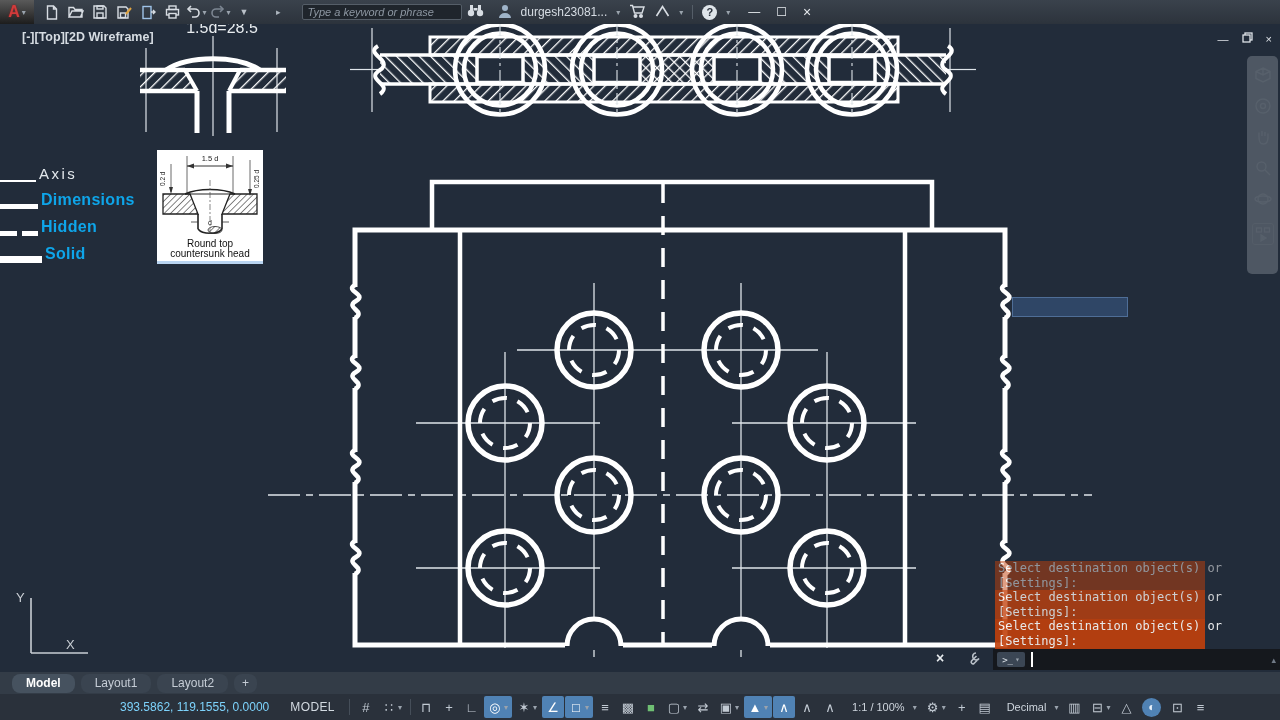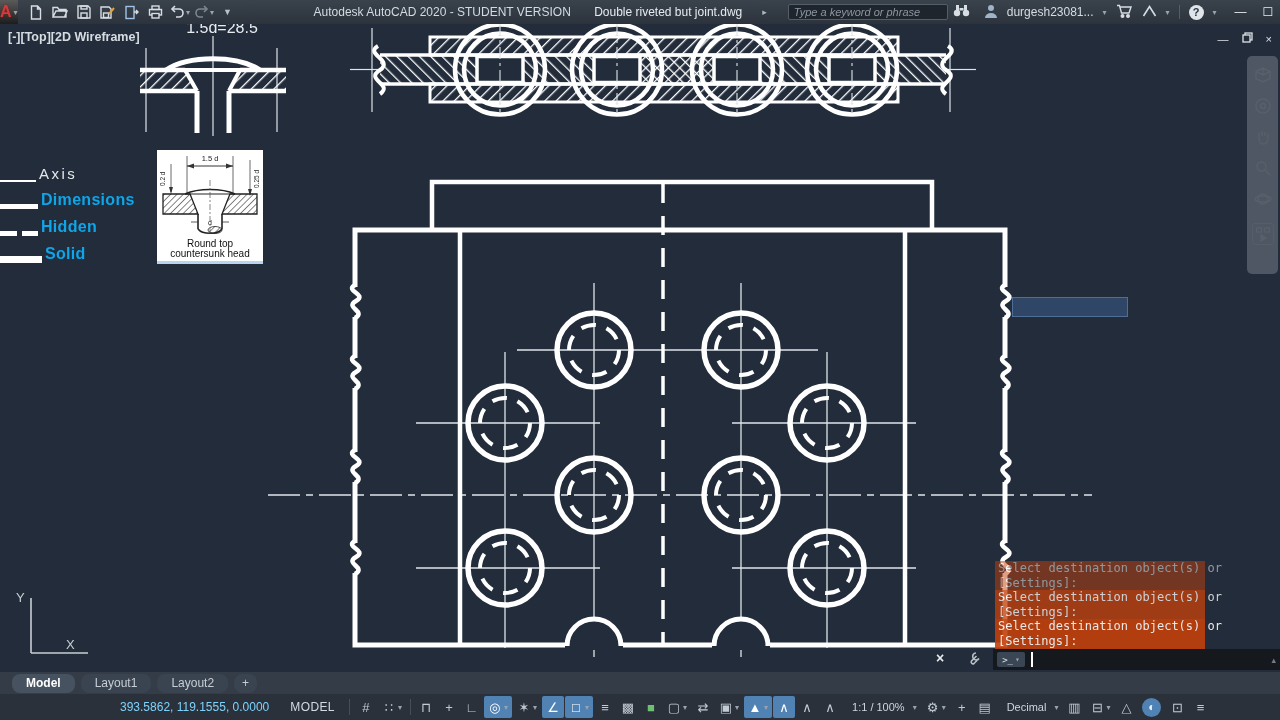--- a/index.html
+++ b/index.html
@@ -30,21 +30,21 @@
   #username { color:#d6dce3; }
   .tb-sep { width:1px; height:14px; background:#555e68; }
   #help-icon { width:15px; height:15px; border-radius:50%; background:#dfe5ea; color:#2b323c;
     font-weight:bold; font-size:11px; display:flex; align-items:center; justify-content:center; }
   #win-controls { display:flex; align-items:center; gap:16px; margin-left:18px; margin-right:12px;
     color:#e6eaee; font-size:12px; }
   #win-controls span { cursor:pointer; }
 
   
   #canvas { position:absolute; top:0; left:0; width:1280px; height:720px; background:#222c3a; z-index:1; }
-  #viewport-label { position:absolute; top:30px; left:8px; color:#d6dce2; font-size:12.5px;
+  #viewport-label { position:absolute; top:30px; left:22px; color:#d6dce2; font-size:12.5px;
     font-weight:600; z-index:5; }
 
   
   #dwg-controls { position:absolute; top:32px; right:8px; z-index:5; display:flex; gap:13px;
     color:#dfe3e8; font-size:11px; align-items:center; }
 
   
   #legend { position:absolute; left:0; top:160px; z-index:4; }
   .legend-row { position:absolute; left:0; display:flex; align-items:flex-end; height:18px; }
   .legend-line { display:inline-block; background:#fff; }
@@ -449,24 +449,20 @@
       <svg width="17" height="14" viewBox="0 0 17 14" fill="none" stroke="#7c8692" stroke-width="1.6">
           <path d="M14,4 h-7 a4,4 0 0 0 0,8 h3"></path>
           <path d="M11,1 L14,4 L11,7"></path>
         </svg>
         <span class="dd">▾</span>
       </span>
     <span class="qat-btn">
         <span style="font-size:9px;color:#b9c0c8;">▼</span>
       </span>
   </div>
-  <div class="titles">
-    <span id="app-title">Autodesk AutoCAD 2020 - STUDENT VERSION</span>
-    <span id="doc-title">Double riveted but joint.dwg</span>
-  </div>
   <div id="search-zone">
     <span id="search-expand">▸</span>
     <input id="search-input" value="" placeholder="Type a keyword or phrase" style="">
     <span>
       <svg width="17" height="13" viewBox="0 0 17 13" fill="#d8dde3">
           <circle cx="4" cy="9" r="3.2"></circle>
           <circle cx="13" cy="9" r="3.2"></circle>
           <rect x="3" y="1" width="3" height="6"></rect>
           <rect x="11" y="1" width="3" height="6"></rect>
           <rect x="6.5" y="4" width="4" height="2.5"></rect>

